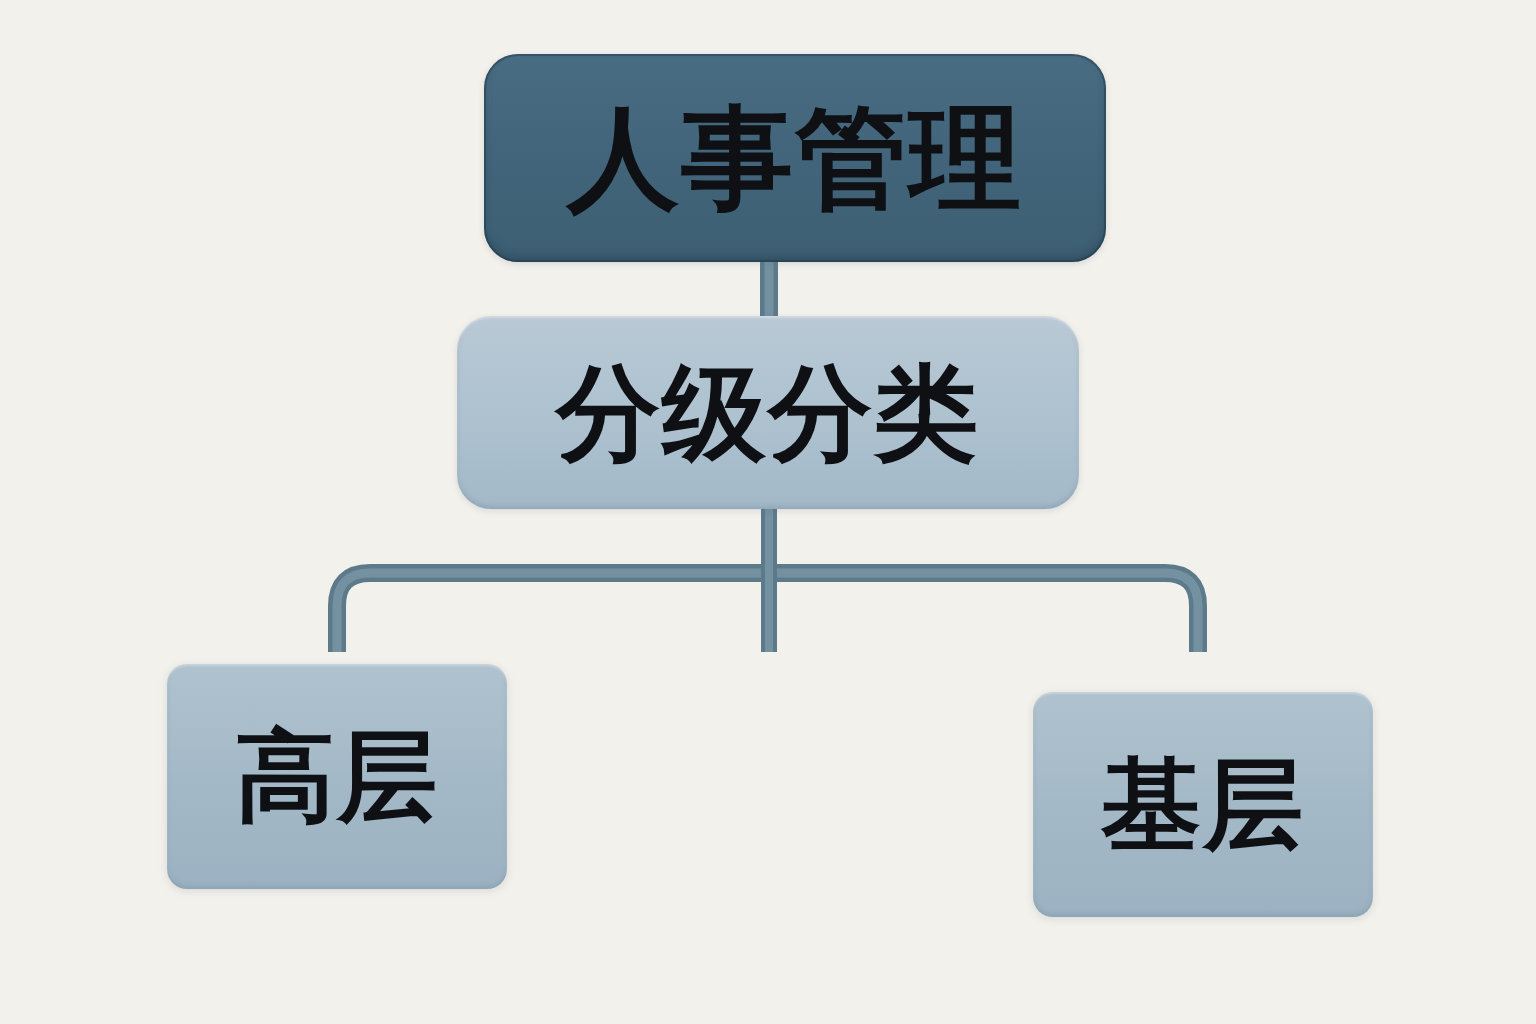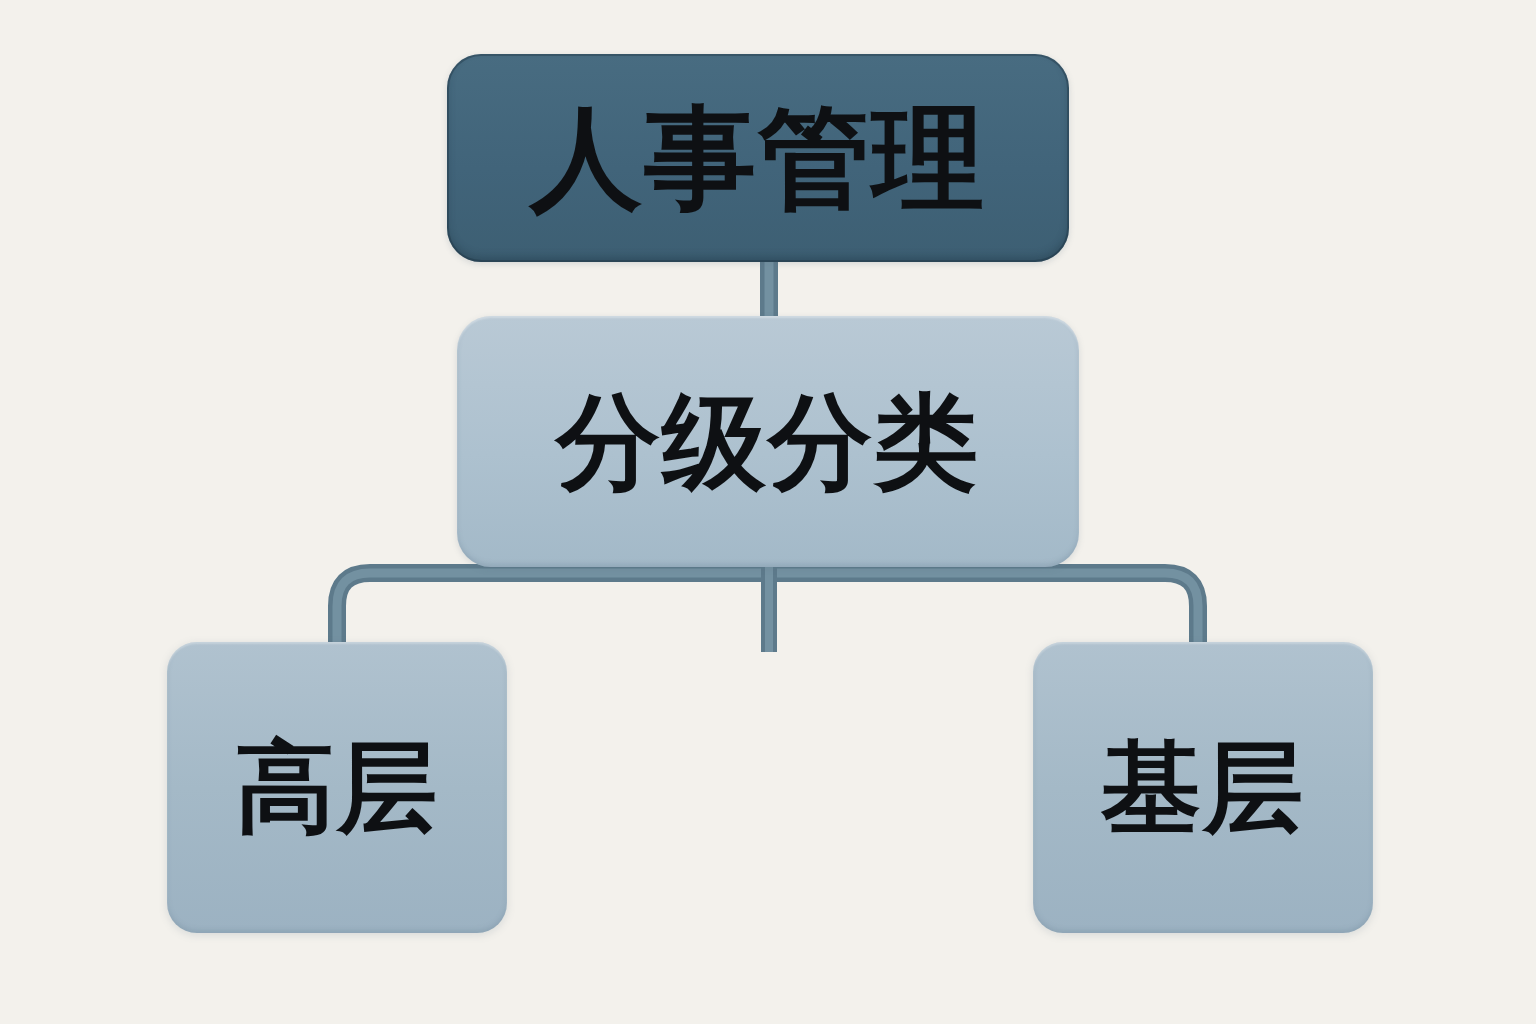--- a/index.html
+++ b/index.html
@@ -31,57 +31,57 @@
     align-items: center;
     justify-content: center;
     font-weight: 900;
     color: #0e1013;
     letter-spacing: 2px;
     line-height: 1;
     text-align: center;
     white-space: nowrap;
   }
   .node-root {
-    left: 447px;
+    left: 484px;
     top: 54px;
     width: 622px;
     height: 208px;
     border-radius: 34px;
     background: linear-gradient(180deg, #486c81 0%, #41647a 55%, #3d5f73 100%);
     box-shadow: inset 0 0 0 2px rgba(26, 47, 60, 0.35),
                 inset 0 -5px 8px rgba(20, 40, 52, 0.30),
                 0 2px 6px rgba(90, 110, 125, 0.20);
     font-size: 112px;
   }
   .node-level2 {
     left: 457px;
     top: 316px;
     width: 622px;
-    height: 251px;
+    height: 193px;
     border-radius: 34px;
     background: linear-gradient(180deg, #b9c9d5 0%, #adc1cf 55%, #a3b9c8 100%);
     box-shadow: inset 0 2px 2px rgba(255, 255, 255, 0.35),
                 inset 0 -3px 5px rgba(105, 130, 148, 0.30),
                 0 2px 6px rgba(90, 110, 125, 0.18);
     font-size: 104px;
   }
   .node-child {
-    top: 642px;
+    top: 664px;
     width: 340px;
-    height: 291px;
-    border-radius: 30px;
+    height: 225px;
+    border-radius: 20px;
     background: linear-gradient(180deg, #b0c2cf 0%, #a4b9c7 50%, #9cb2c2 100%);
     box-shadow: inset 0 2px 2px rgba(255, 255, 255, 0.30),
                 inset 0 -3px 5px rgba(105, 130, 148, 0.28),
                 0 2px 8px rgba(90, 110, 125, 0.18);
     font-size: 100px;
   }
   .child-0 { left: 167px; }
   .child-1 { left: 600px; }
-  .child-2 { left: 1033px; }
+  .child-2 { left: 1033px; margin-top: 28px; }
 </style>
 </head>
 <body>
 
 <div class="canvas">
 
   <svg class="connectors" viewBox="0 0 1536 1024" xmlns="http://www.w3.org/2000/svg" fill="none">
 
     <path d="M 769 256 L 769 322" stroke-width="18" stroke-linecap="butt" stroke="#5d7a8b"></path>
     <path d="M 769 256 L 769 322" stroke-width="9" stroke-linecap="butt" stroke="#7391a1"></path>

